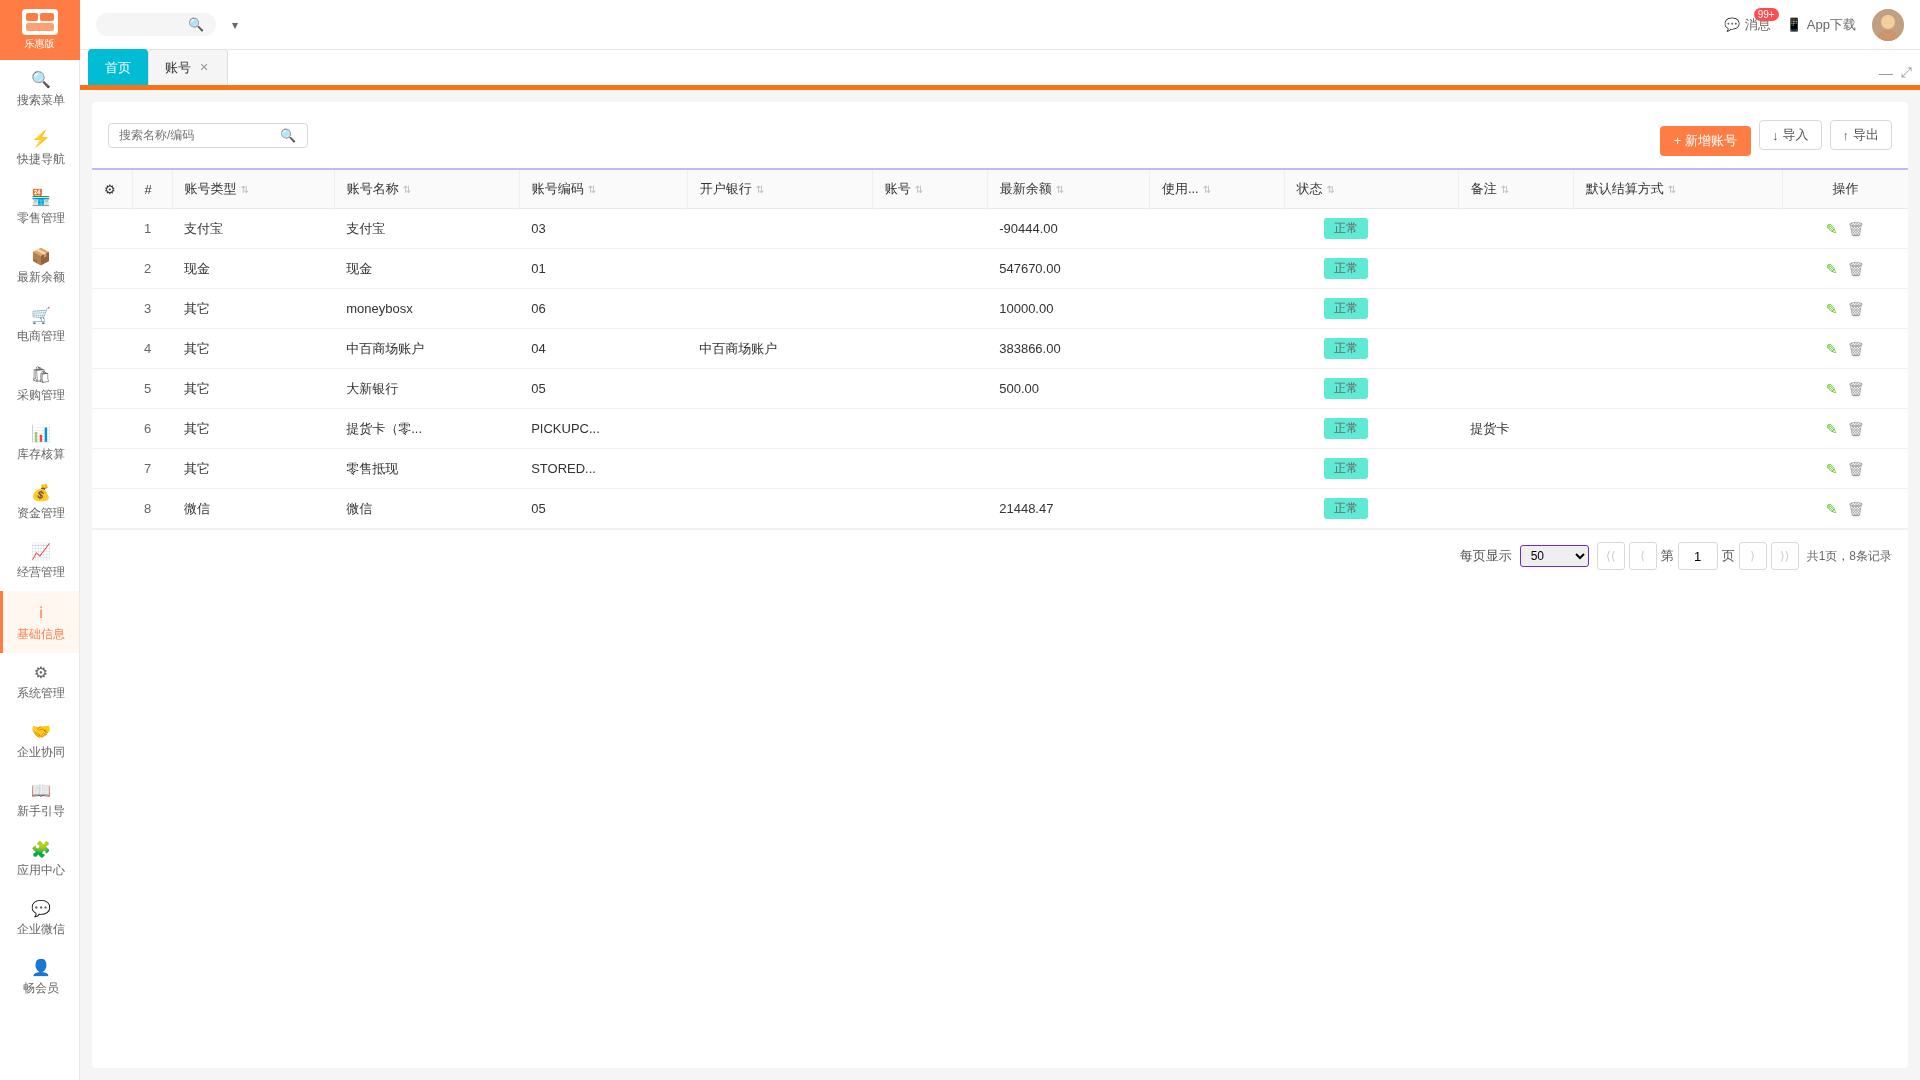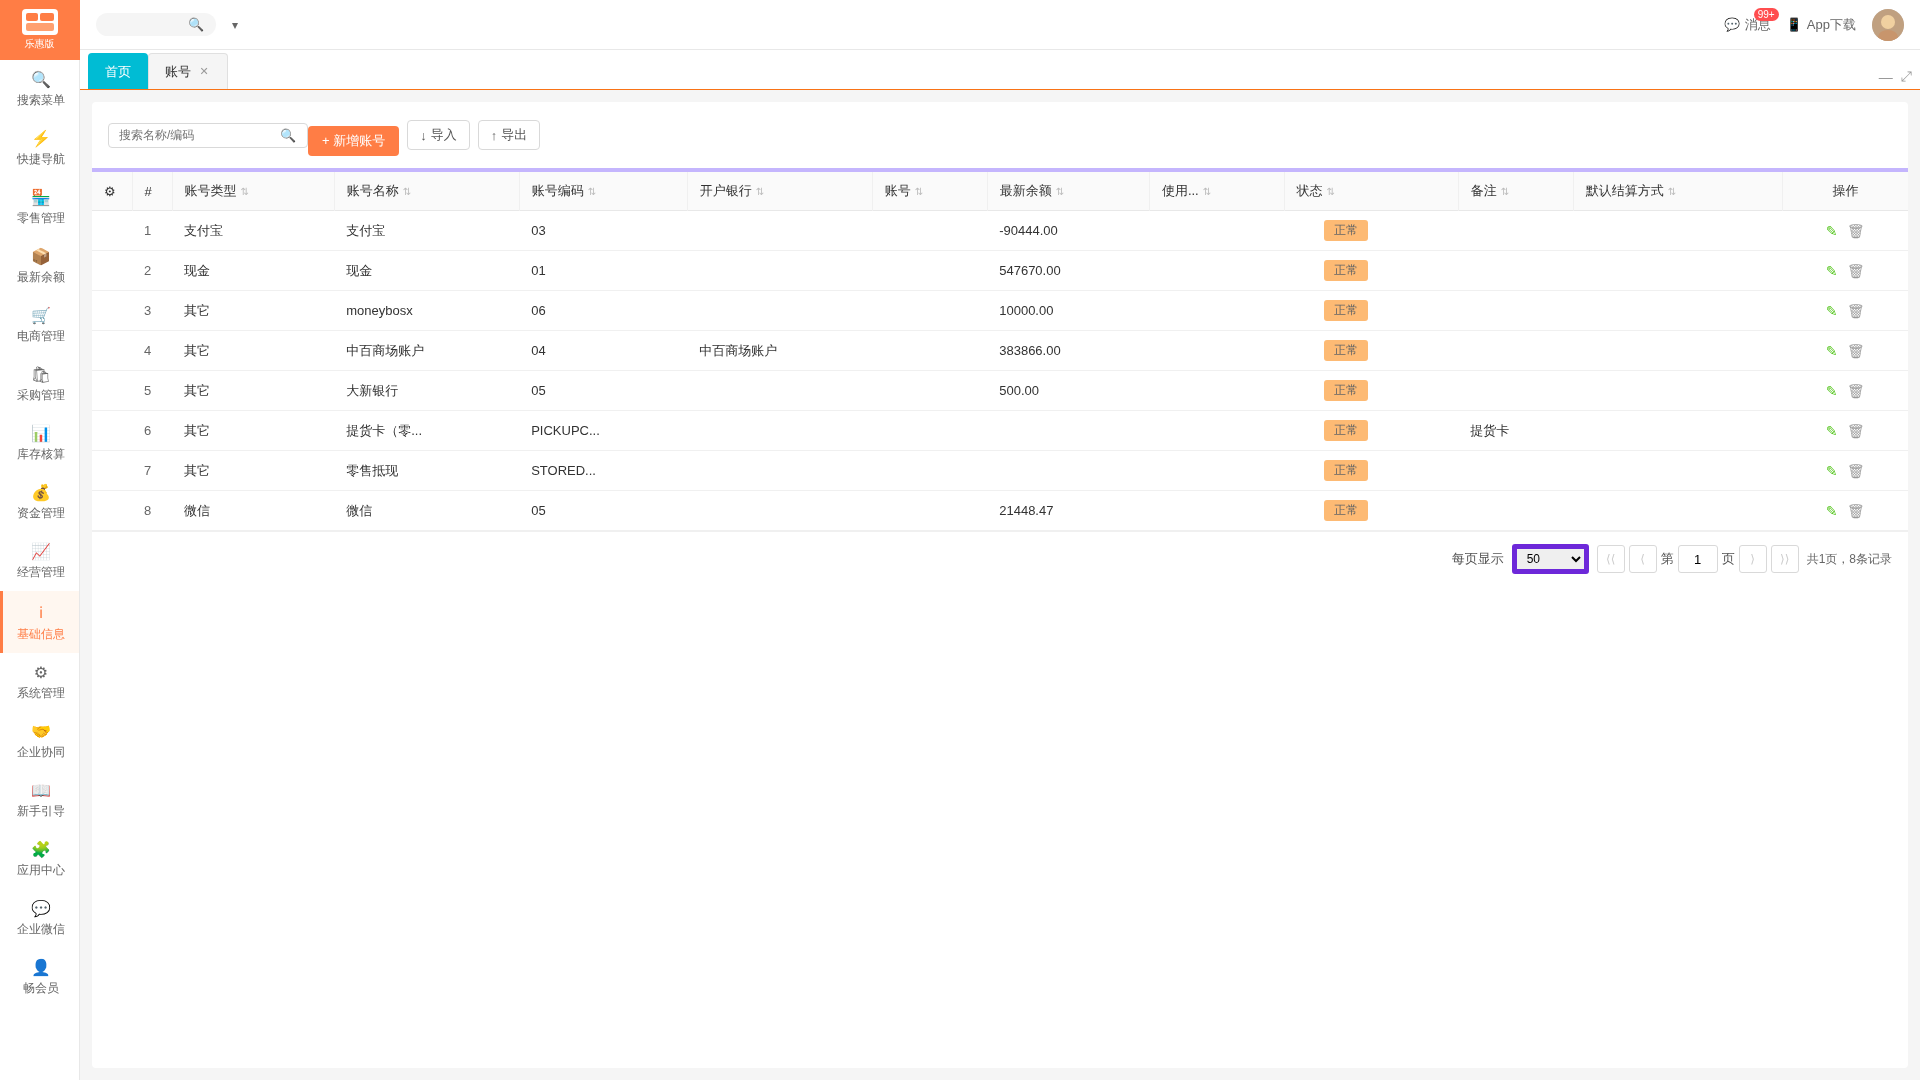--- a/index.html
+++ b/index.html
@@ -146,21 +146,21 @@
       height: 32px;
       border-radius: 50%;
       background: #d9d9d9;
       overflow: hidden;
     }
 
     
     .tabs-bar {
       height: 40px;
       background: #fff;
-      border-bottom: 1px solid #f97316;
+      border-bottom: 5px solid #f97316;
       display: flex;
       align-items: flex-end;
       padding: 0 8px;
       flex-shrink: 0;
     }
     .tab {
       height: 36px;
       padding: 0 16px;
       display: flex;
       align-items: center;
@@ -218,21 +218,22 @@
       background: #fff;
       border-radius: 4px;
       min-height: 100%;
     }
 
     
     .toolbar {
       padding: 12px 16px;
       display: flex;
       align-items: center;
-      border-bottom: 4px solid #c4b5fd;
+      justify-content: space-between;
+      border-bottom: 2px solid #c4b5fd;
     }
     .search-box {
       display: flex;
       align-items: center;
       border: 1px solid #d9d9d9;
       border-radius: 4px;
       padding: 4px 10px;
       width: 200px;
       background: #fff;
     }
@@ -313,21 +314,21 @@
     }
     td.num-col { color: #666; }
     .status-badge {
       display: inline-block;
       padding: 2px 10px;
       border-radius: 3px;
       font-size: 12px;
       background: #f0f0f0;
       color: #666;
     }
-    .status-normal { background: #fdba74; color: #666; margin-left: 28px; }
+    .status-normal { background: #5eead4; color: #666; margin-left: 28px; }
     .gear-col { width: 40px; text-align: center; }
     .action-col { text-align: center; white-space: nowrap; }
     .action-btn {
       color: #52c41a;
       cursor: pointer;
       font-size: 14px;
       margin: 0 3px;
     }
     .action-btn.delete { color: #999; }
 
@@ -341,21 +342,21 @@
       gap: 8px;
       font-size: 13px;
       color: #555;
     }
     .page-size-select {
       display: flex;
       align-items: center;
       gap: 4px;
     }
     .page-size-select select {
-      border: 5px solid #6d28d9;
+      border: 1px solid #6d28d9;
       border-radius: 3px;
       padding: 2px 20px 2px 6px;
       font-size: 12px;
       outline: none;
     }
     .page-nav {
       display: flex;
       align-items: center;
       gap: 4px;
     }

